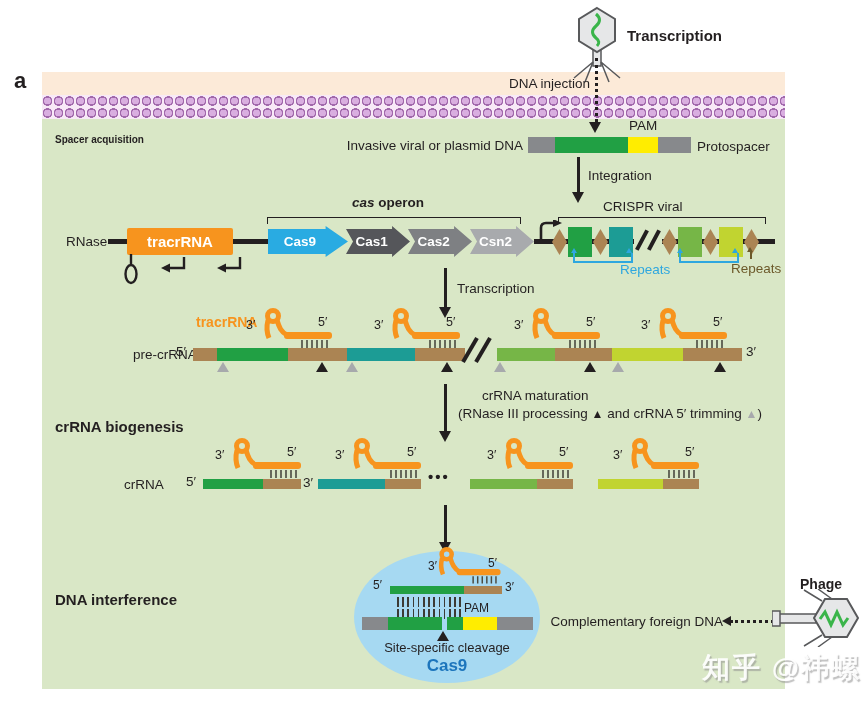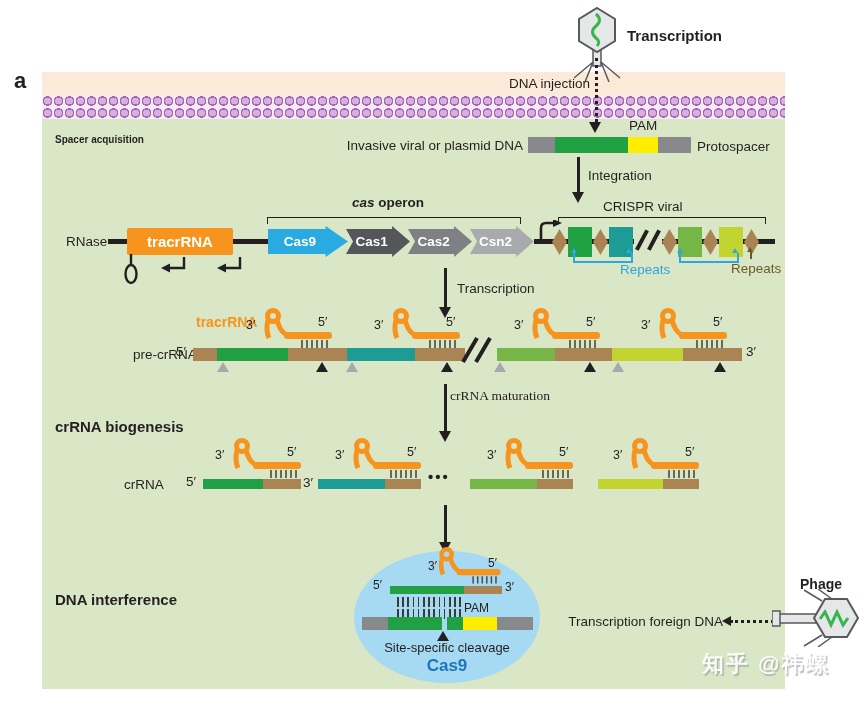--- a/index.html
+++ b/index.html
@@ -42,21 +42,21 @@
   .gene.notch{clip-path:polygon(0 10%,72% 10%,72% 0,100% 50%,72% 100%,72% 90%,0 90%,11% 50%);}
   .diamond{position:absolute;top:229px;width:15px;height:26px;background:var(--brown);
      clip-path:polygon(50% 0,100% 50%,50% 100%,0 50%);}
   .sq{position:absolute;top:227px;width:24px;height:30px;}
   .slash{position:absolute;width:3.5px;background:#231f20;transform:rotate(28deg);}
   
   .tracr{position:absolute;width:92px;height:48px;}
   .tracr .p3{position:absolute;left:0;top:11px;font-size:12.5px;}
   .tracr .p5{position:absolute;left:72px;top:8px;font-size:12.5px;}
   .pair{position:absolute;background-image:repeating-linear-gradient(90deg,#3b3b35 0 1.6px,rgba(0,0,0,0) 1.6px 5.2px);}
-  .watermark{position:absolute;font-size:22px;font-weight:bold;letter-spacing:2px;
+  .watermark{position:absolute;font-size:28px;font-weight:bold;letter-spacing:2px;
      color:rgba(255,255,255,0.92);text-shadow:1.5px 1.5px 1px rgba(140,140,140,0.55);}
   i.cas{font-style:italic;}
 </style>
 </head>
 <body>
 
 <svg width="0" height="0" style="position:absolute">
   <defs>
     <symbol id="sym-tracr" viewBox="0 0 92 48">
       <path d="M23,31 C20,24 21,17 22,13" style="stroke:var(--orange)" stroke-width="5" fill="none"></path>
@@ -246,21 +246,27 @@
   <div class="tracr" style="left:641px;top:307px;">
     <svg width="92" height="48">
         <use href="#sym-tracr"></use>
       </svg>
     <span class="p3">3′</span>
     <span class="p5">5′</span>
   </div>
 
   <div class="vline" style="left:444px;top:384px;height:48px;"></div>
   <div class="arrowhead-down" style="left:439px;top:431px;"></div>
-  <div class="txt" style="left:450px;top:388px;font-family:Liberation Serif, serif;">crRNA maturation</div>
+  <div class="txt" style="left:482px;top:388px;">crRNA maturation</div>
+  <div class="txt" style="left:458px;top:406px;">
+    <span>(RNase III processing</span>
+    <span style="font-size:12px;">▲</span>
+    <span>and crRNA 5′ trimming</span>
+    <span style="font-size:12px;color:var(--tri_gray);">▲</span><span>)</span>
+  </div>
 
   <div class="txt" style="left:124px;top:477px;">crRNA</div>
   <div class="txt" style="left:186px;top:474px;">5′</div>
   <div>
     <div class="bar-seg" style="left:203px;top:479px;width:60px;height:10px;background:var(--green);"></div>
     <div class="bar-seg" style="left:263px;top:479px;width:38px;height:10px;background:var(--brown);"></div>
     <div class="bar-seg" style="left:318px;top:479px;width:67px;height:10px;background:var(--teal);"></div>
     <div class="bar-seg" style="left:385px;top:479px;width:36px;height:10px;background:var(--brown);"></div>
     <div class="bar-seg" style="left:470px;top:479px;width:67px;height:10px;background:var(--lightgreen);"></div>
     <div class="bar-seg" style="left:537px;top:479px;width:36px;height:10px;background:var(--brown);"></div>
@@ -320,21 +326,21 @@
     <div class="bar-seg" style="left:362px;top:617px;width:26px;height:13px;background:var(--dna_gray);"></div>
     <div class="bar-seg" style="left:388px;top:617px;width:54px;height:13px;background:var(--green);"></div>
     <div class="bar-seg" style="left:447px;top:617px;width:16px;height:13px;background:var(--green);"></div>
     <div class="bar-seg" style="left:463px;top:617px;width:34px;height:13px;background:var(--yellow);"></div>
     <div class="bar-seg" style="left:497px;top:617px;width:36px;height:13px;background:var(--dna_gray);"></div>
   </div>
   <div class="tri-up" style="left:437px;top:631px;"></div>
   <div class="txt center" style="left:354px;top:641px;width:186px;font-size:13px;">Site-specific cleavage</div>
   <div class="txt center bold" style="left:354px;top:656px;width:186px;font-size:17px;color:var(--cas9_text);">Cas9</div>
 
-  <div class="txt right" style="left:540px;top:614px;width:183px;">Transcription foreign DNA</div>
+  <div class="txt right" style="left:540px;top:614px;width:183px;">Complementary foreign DNA</div>
   <div class="arrowhead-left" style="left:722px;top:616px;"></div>
   <div class="dotline-h" style="left:730px;top:620px;width:50px;"></div>
   <div class="txt bold" style="left:800px;top:576px;font-size:14px;">Phage</div>
   <svg class="abs" style="left:772px;top:589px;" width="90" height="58">
       <use href="#sym-phage-right"></use>
     </svg>
 
   <div class="watermark" style="left:702px;top:649px;">知乎 @祎螺</div>
 
 </div>

